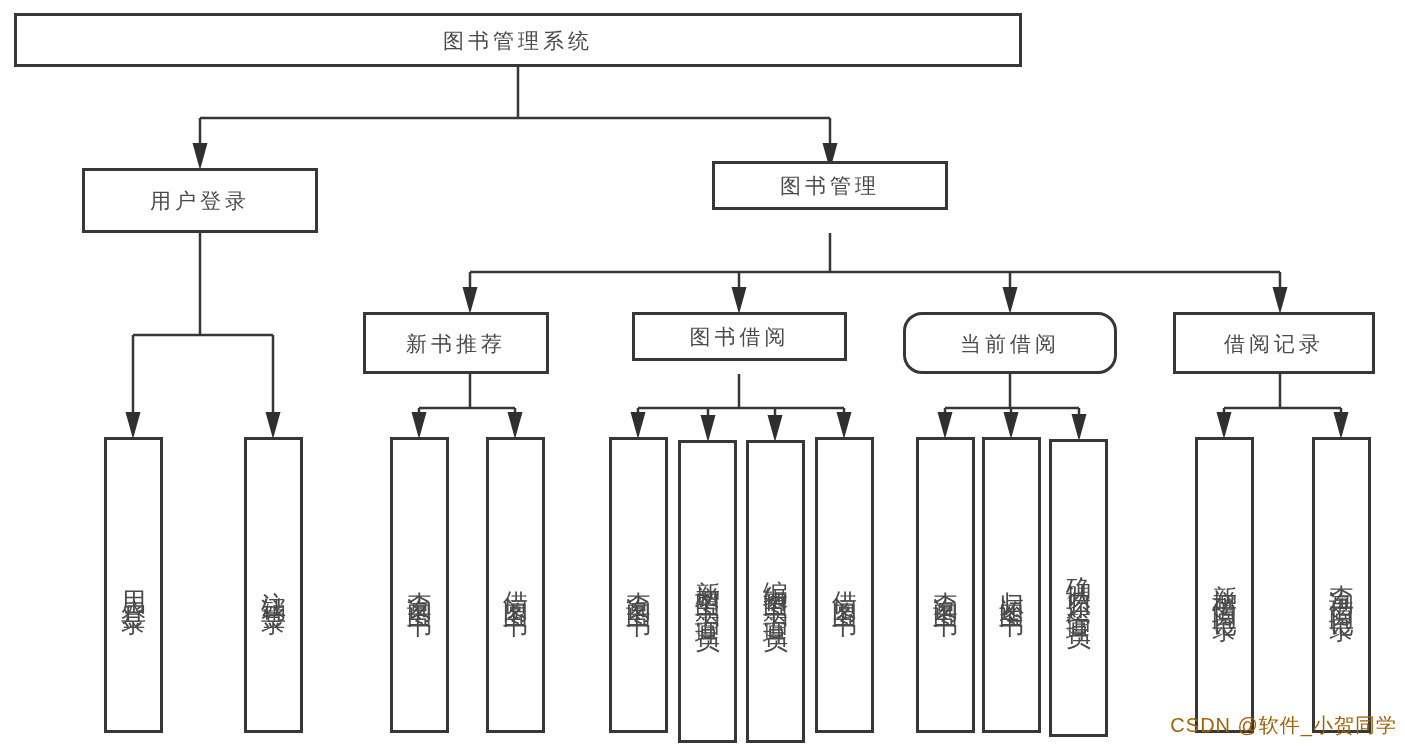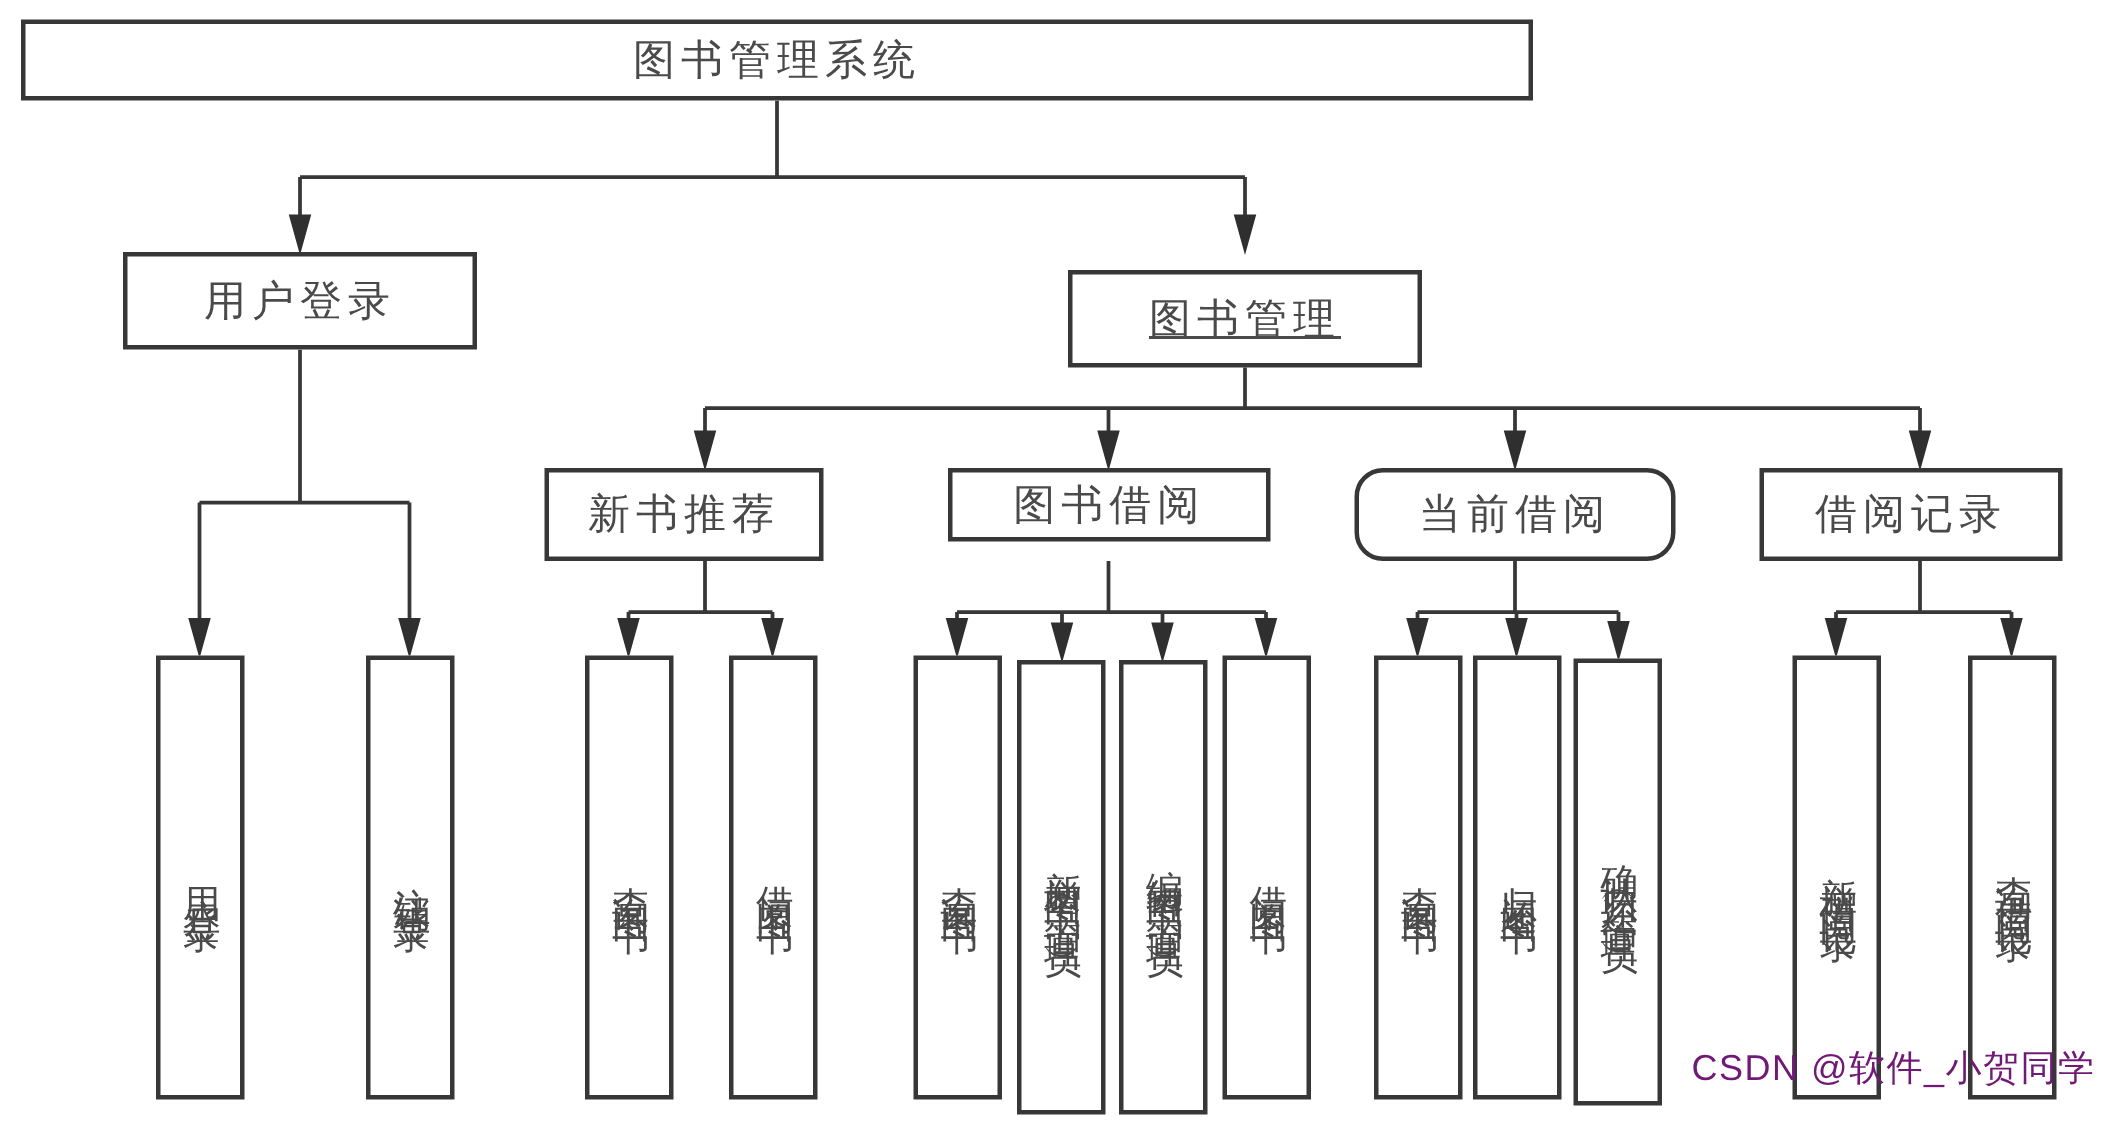--- a/index.html
+++ b/index.html
@@ -21,33 +21,33 @@
     position: absolute;
     box-sizing: border-box;
     background: #ffffff;
     border: 3px solid #373737;
     color: #4a4a4a;
     display: flex;
     align-items: center;
     justify-content: center;
     text-align: center;
   }
-  .h-label { font-size: 28px; letter-spacing: 4px; line-height: 1; white-space: nowrap; }
+  .h-label { font-size: 21px; letter-spacing: 4px; line-height: 1; white-space: nowrap; }
   .v-label {
     writing-mode: vertical-rl;
     font-size: 25px;
     letter-spacing: 7px;
     line-height: 1;
   }
   .watermark {
     position: absolute;
     right: 8px;
-    top: 696px;
-    font-size: 24px;
-    color: #701a75;
+    top: 712px;
+    font-size: 20px;
+    color: #a16207;
     letter-spacing: 1px;
     white-space: nowrap;
     z-index: 5;
   }
 </style>
 </head>
 <body>
 
 <div class="stage">
 
@@ -76,21 +76,21 @@
              M937.5 412 L952.5 412 L945 439 Z
              M1003.5 412 L1018.5 412 L1011 439 Z
              M1071.5 414 L1086.5 414 L1079 441 Z
              M1216.5 412 L1231.5 412 L1224 439 Z
              M1333.5 412 L1348.5 412 L1341 439 Z" fill="#2f2f2f" stroke="none"></path>
   </svg>
 
   <div class="node h-label" style="left:14px; top:13px; width:1008px; height:54px;">图书管理系统</div>
 
   <div class="node h-label" style="left:82px; top:168px; width:236px; height:65px;">用户登录</div>
-  <div class="node h-label" style="left:712px; top:180px; width:236px; height:65px;text-decoration:underline;">图书管理</div>
+  <div class="node h-label" style="left:712px; top:161px; width:236px; height:49px;">图书管理</div>
 
   <div class="node h-label" style="left:363px; top:312px; width:186px; height:62px;">新书推荐</div>
   <div class="node h-label" style="left:632px; top:312px; width:215px; height:49px;">图书借阅</div>
   <div class="node h-label" style="left:903px; top:312px; width:214px; height:62px;border-radius:19px;">当前借阅</div>
   <div class="node h-label" style="left:1173px; top:312px; width:202px; height:62px;">借阅记录</div>
 
   <div class="node v-label" style="left:104px; top:437px; width:59px; height:296px;">用户登录</div>
   <div class="node v-label" style="left:244px; top:437px; width:59px; height:296px;">注销登录</div>
 
   <div class="node v-label" style="left:390px; top:437px; width:59px; height:296px;">查询图书</div>

